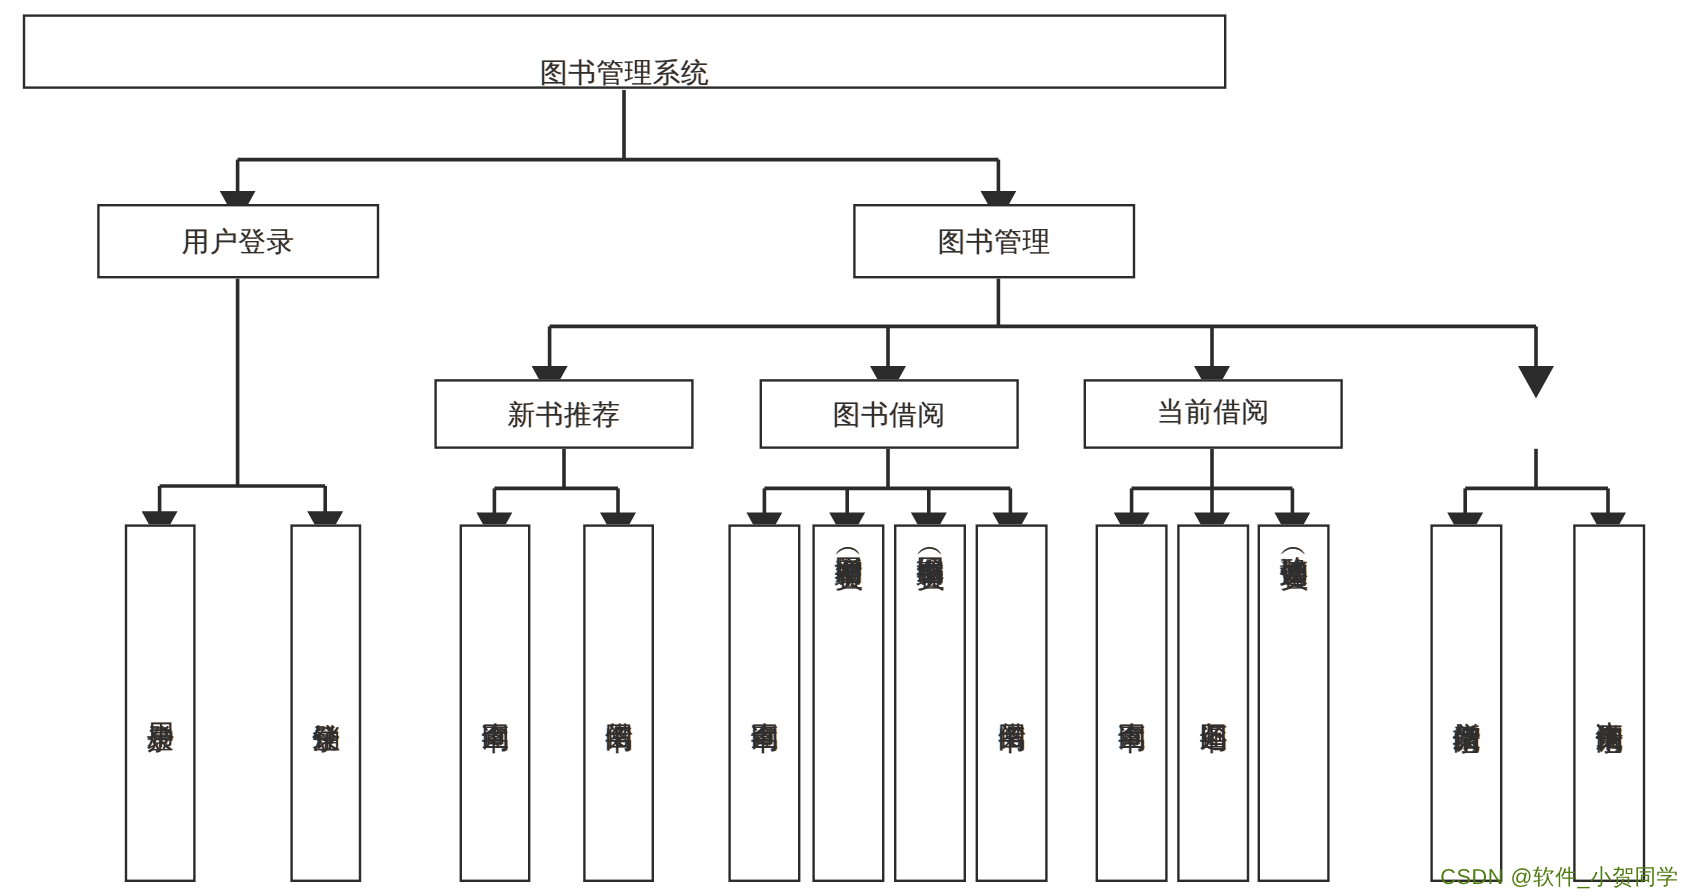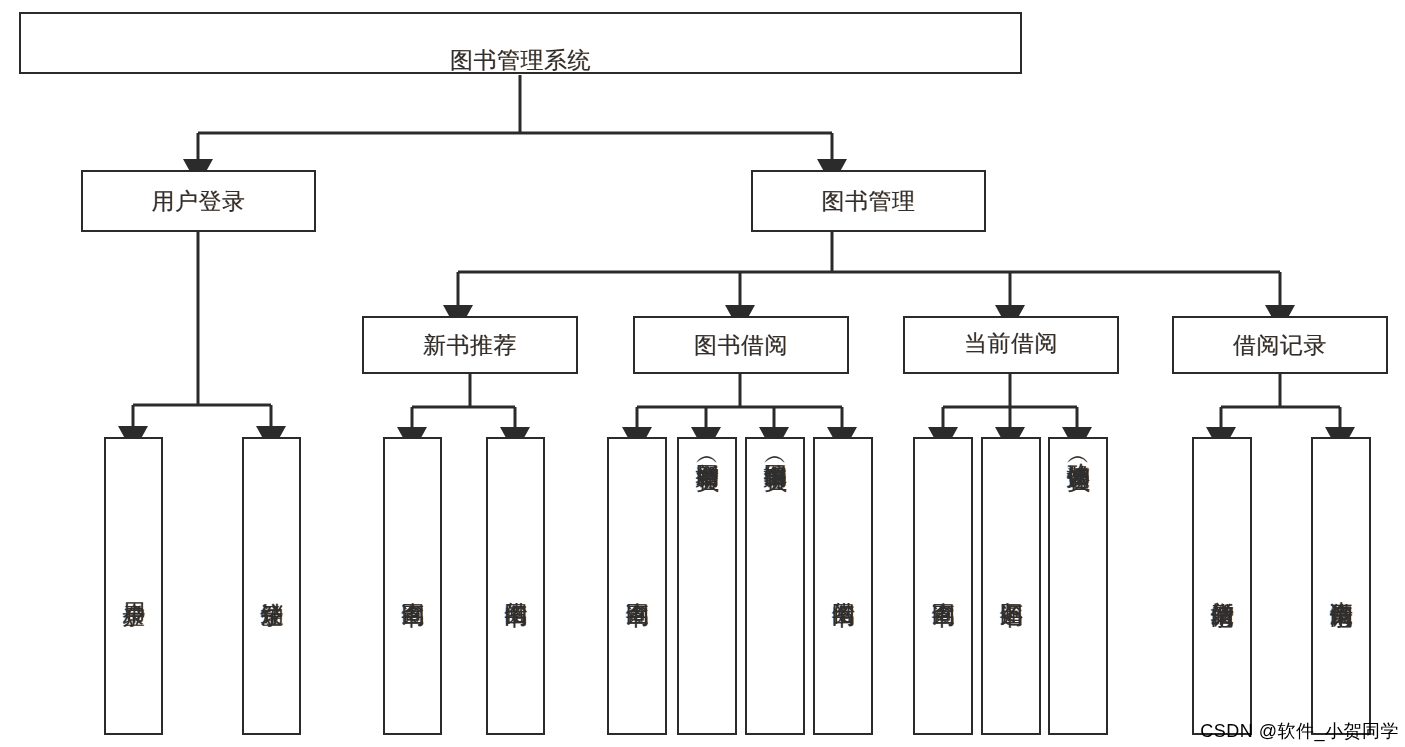--- a/index.html
+++ b/index.html
@@ -68,21 +68,21 @@
   .node.v.mid {
     align-items: center;
     padding-top: 0;
   }
   
   #watermark {
     position: absolute;
     right: 6px;
     bottom: 4px;
     font-size: 18px;
-    color: #000000;
+    color: #4d7c0f;
     letter-spacing: 0.5px;
     z-index: 3;
     white-space: nowrap;
     pointer-events: none;
   }
 </style>
 </head>
 <body>
 
 <div id="canvas">
@@ -138,36 +138,33 @@
     </g>
   </svg>
 
   <div class="node h" style="left:19px; top:12px; width:1003px; height:62px;align-items:flex-end;">
     <span class="lbl">图书管理系统</span>
   </div>
 
   <div class="node h" style="left:81px; top:170px; width:235px; height:62px;">
     <span class="lbl">用户登录</span>
   </div>
-  <div class="node h" style="left:711px; top:170px; width:235px; height:62px;margin-left:40px;">
+  <div class="node h" style="left:711px; top:170px; width:235px; height:62px;">
     <span class="lbl">图书管理</span>
   </div>
 
   <div class="node h" style="left:633px; top:316px; width:216px; height:58px;">
     <span class="lbl">图书借阅</span>
   </div>
   <div class="node h" style="left:362px; top:316px; width:216px; height:58px;">
     <span class="lbl">新书推荐</span>
   </div>
   <div class="node h" style="left:903px; top:316px; width:216px; height:58px;font-family:Liberation Mono, monospace;">
     <span class="lbl">当前借阅</span>
   </div>
-  <div class="node h" style="left:1172px; top:316px; width:216px; height:58px;">
-    <span class="lbl">借阅记录</span>
-  </div>
 
   <div class="node v mid" style="left:104px; top:437px; width:59px; height:298px;">
     <span class="lbl">用户登录</span>
   </div>
   <div class="node v mid" style="left:242px; top:437px; width:59px; height:298px;">
     <span class="lbl">注销登录</span>
   </div>
 
   <div class="node v mid" style="left:383px; top:437px; width:59px; height:298px;">
     <span class="lbl">查询图书</span>

